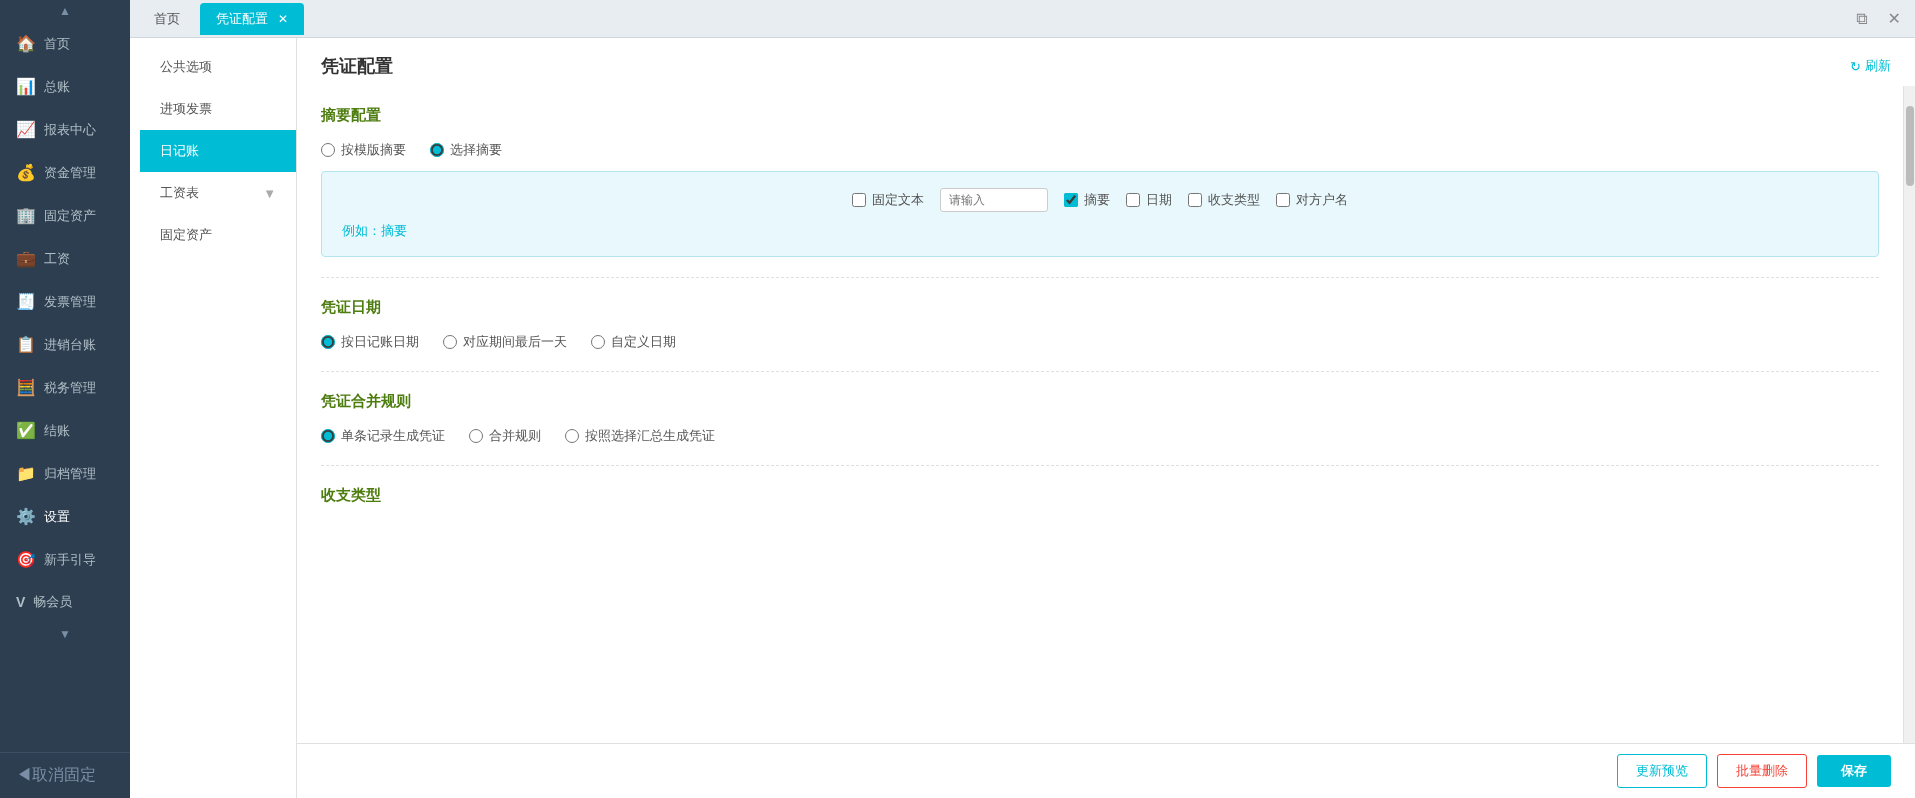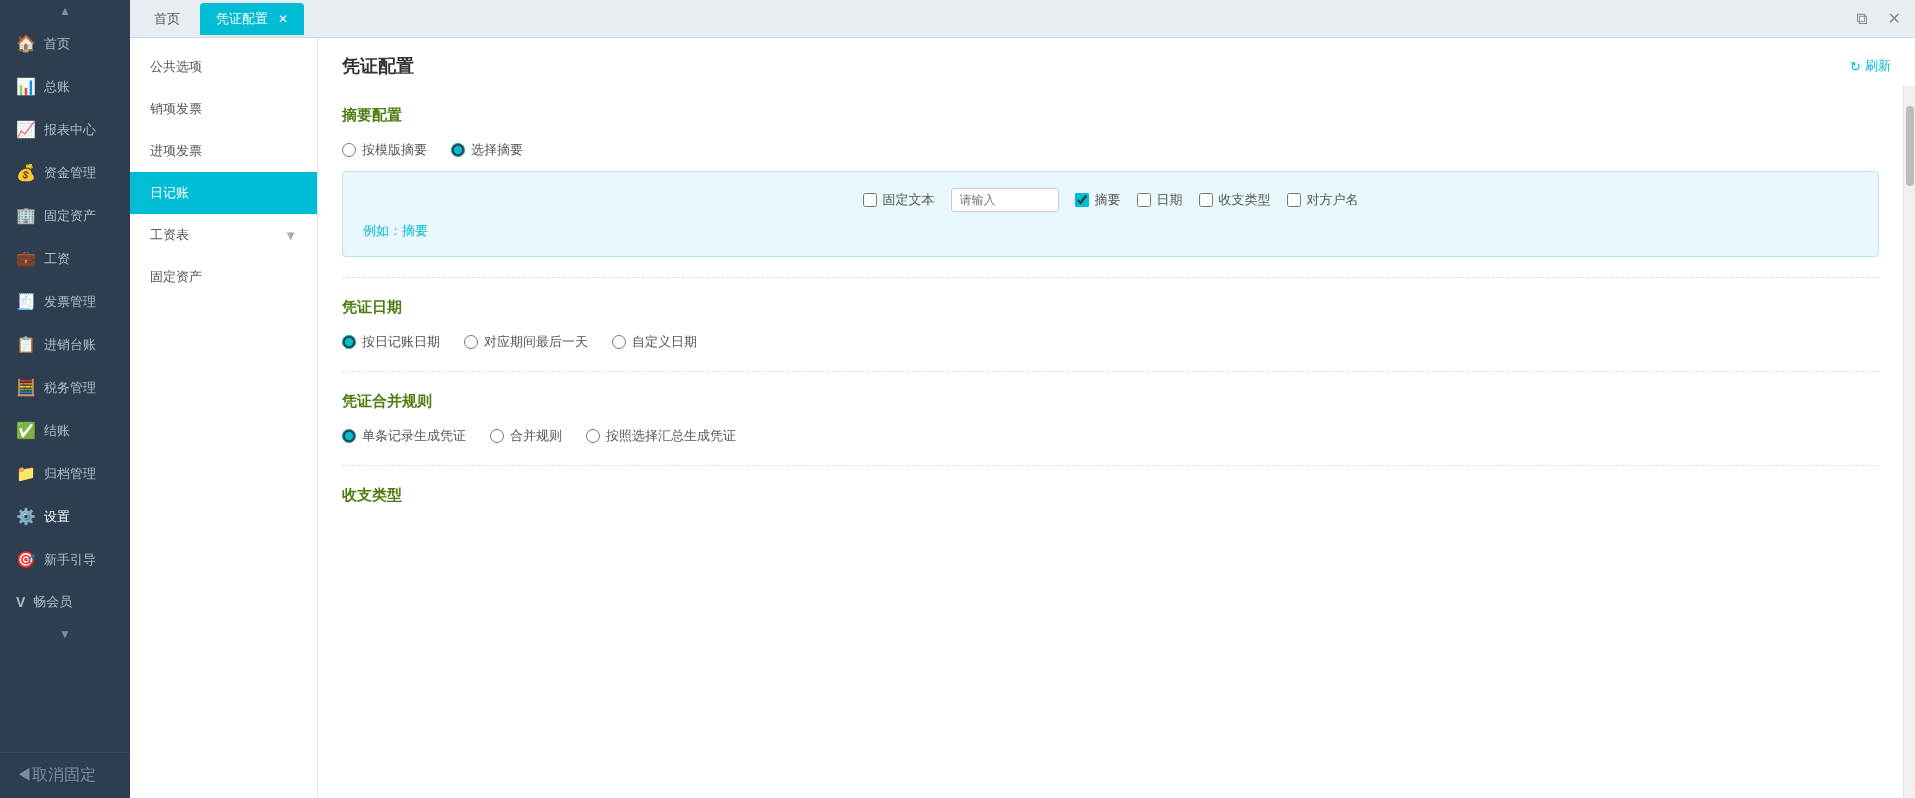--- a/index.html
+++ b/index.html
@@ -103,25 +103,26 @@
 
     
     .content-wrapper {
       display: flex;
       flex: 1;
       overflow: hidden;
     }
 
     
     .left-nav {
-      width: 188px;
+      width: 167px;
       background: #fff;
       border-right: 1px solid #e0e0e0;
       padding-top: 8px;
       overflow-y: auto;
+      padding-left: 10px;
     }
     .left-nav-item {
       padding: 12px 20px;
       cursor: pointer;
       color: #555;
       font-size: 13px;
       display: flex;
       align-items: center;
       justify-content: space-between;
     }
@@ -385,23 +386,20 @@
       <span class="win-btn">⧉</span>
       <span class="win-btn">✕</span>
     </div>
   </div>
 
   <div class="content-wrapper">
 
     <div class="left-nav">
       <div class="left-nav-item">
         <span>公共选项</span>
-      </div>
-      <div class="left-nav-item">
-        <span>销项发票</span>
       </div>
       <div class="left-nav-item">
         <span>进项发票</span>
       </div>
       <div class="left-nav-item active">
         <span>日记账</span>
       </div>
       <div class="left-nav-item">
         <span>工资表</span>
         <span style="color:#aaa;">▼</span>
@@ -507,15 +505,20 @@
             <div class="section-title">收支类型</div>
           </div>
 
         </div>
 
         <div class="main-scrollbar">
           <div class="scrollbar-thumb"></div>
         </div>
       </div>
 
+      <div class="bottom-toolbar">
+        <button class="btn-outline">更新预览</button>
+        <button class="btn-danger-outline">批量删除</button>
+        <button class="btn-primary">保存</button>
+      </div>
     </div>
   </div>
 </div>
 
 </body></html>

